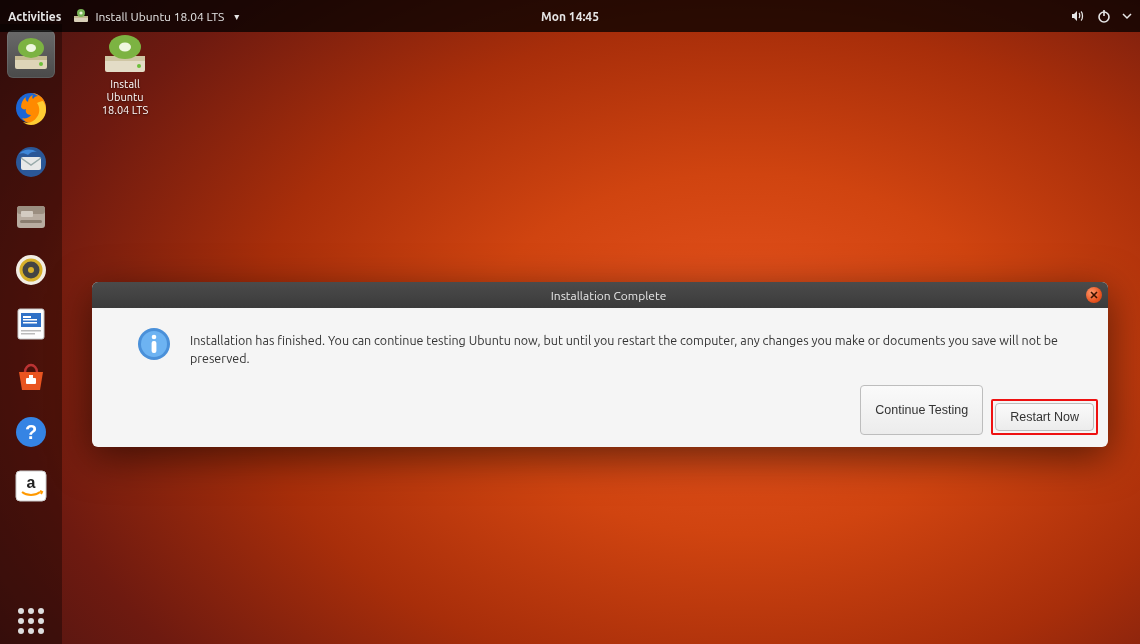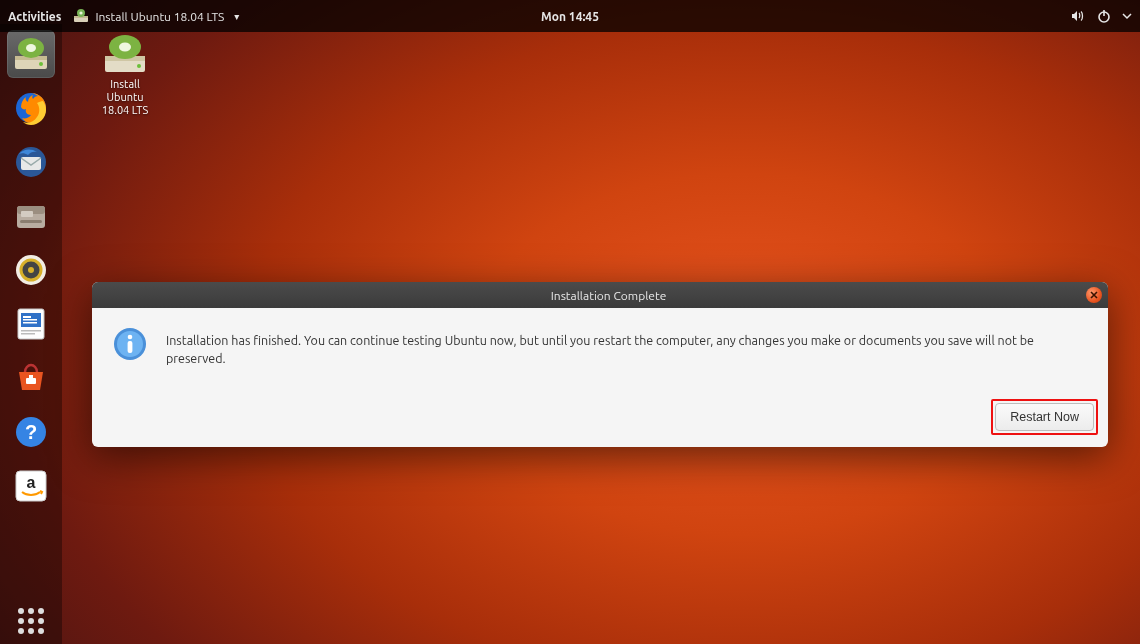--- a/index.html
+++ b/index.html
@@ -117,20 +117,21 @@
   background: radial-gradient(circle at 35% 35%, #ff9b6f, #e95420 60%, #c23f0f);
   display: flex; align-items: center; justify-content: center;
   cursor: pointer;
 }
 .dialog-close svg { display:block; }
 .dialog-body {
   display: flex;
   align-items: flex-start;
   padding: 18px 20px 10px 20px;
   gap: 18px;
+  margin-left: 24px;
 }
 .info-icon {
   width: 36px; height: 36px; flex-shrink: 0;
 }
 .dialog-text {
   color: #333;
   font-size: 12.5px;
   line-height: 1.4;
   padding-top: 6px;
 }
@@ -316,17 +317,18 @@
       <svg width="36" height="36" viewBox="0 0 36 36">
         <circle cx="18" cy="18" r="16" fill="#4a90d9"></circle>
         <circle cx="18" cy="18" r="13" fill="#6db3f2"></circle>
         <circle cx="18" cy="11" r="2.3" fill="#fff"></circle>
         <rect x="15.6" y="15" width="4.8" height="12" rx="2" fill="#fff"></rect>
       </svg>
     </div>
     <div class="dialog-text">Installation has finished.  You can continue testing Ubuntu now, but until you restart the computer, any changes you make or documents you save will not be preserved.</div>
   </div>
   <div class="dialog-actions">
+    <button class="btn">Continue Testing</button>
     <span class="highlight-box">
       <button class="btn">Restart Now</button>
     </span>
   </div>
 </div>
 
 </body></html>

